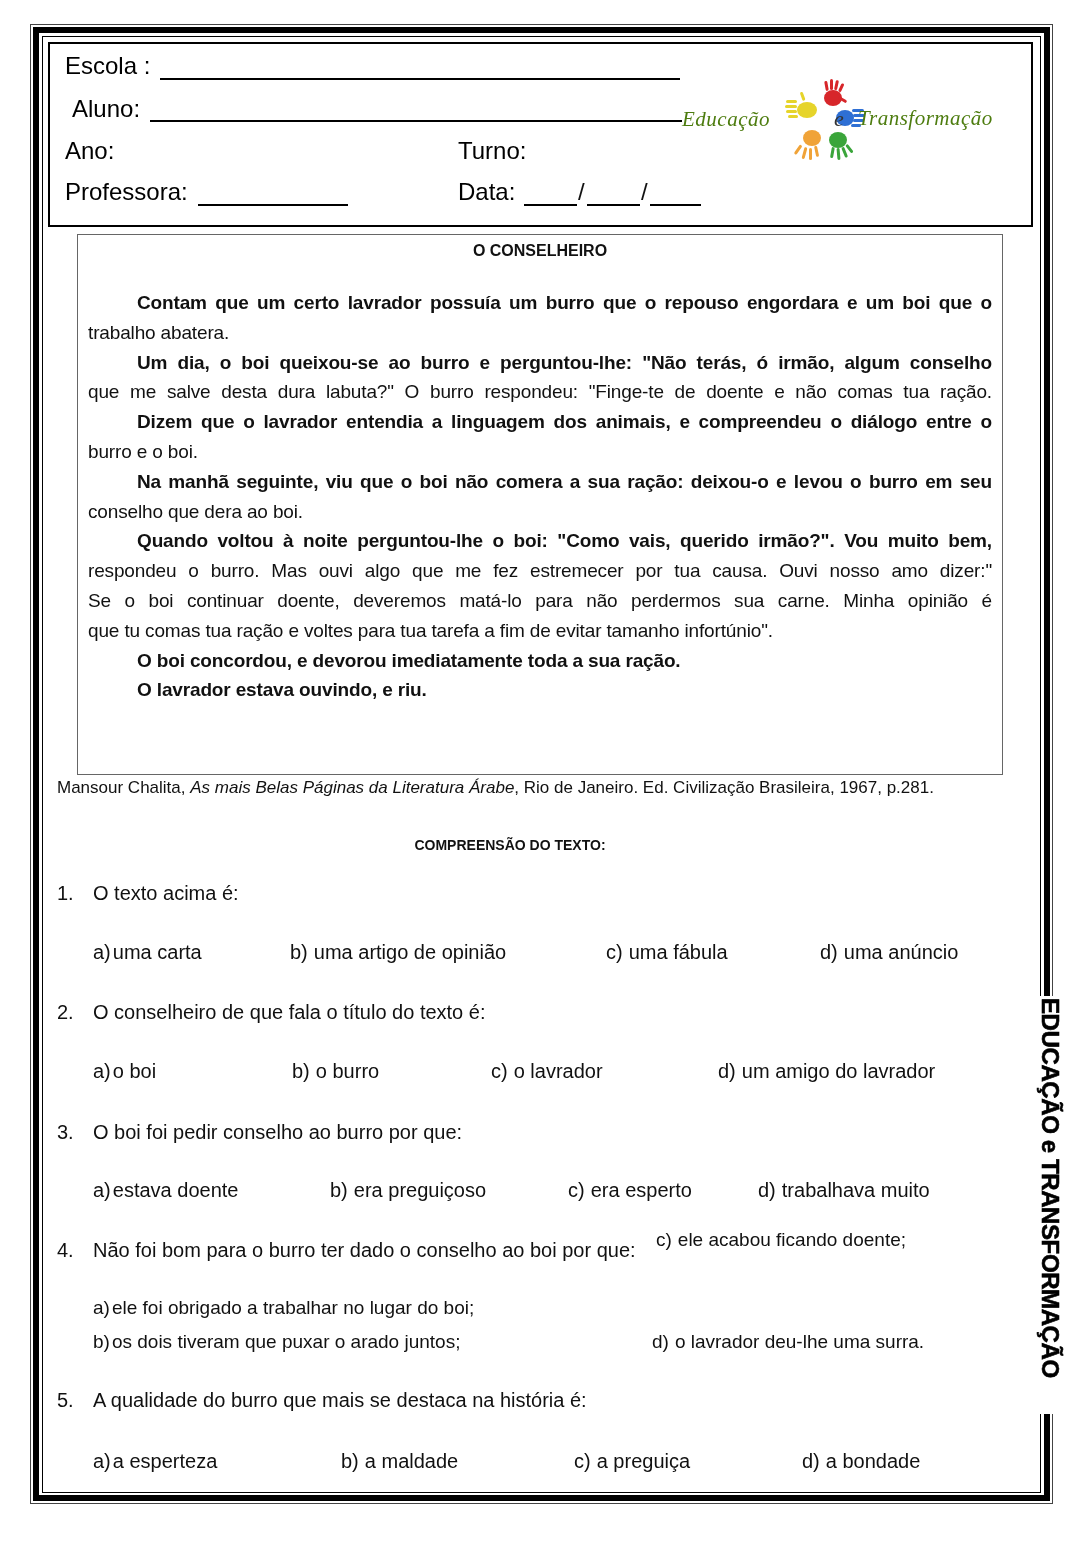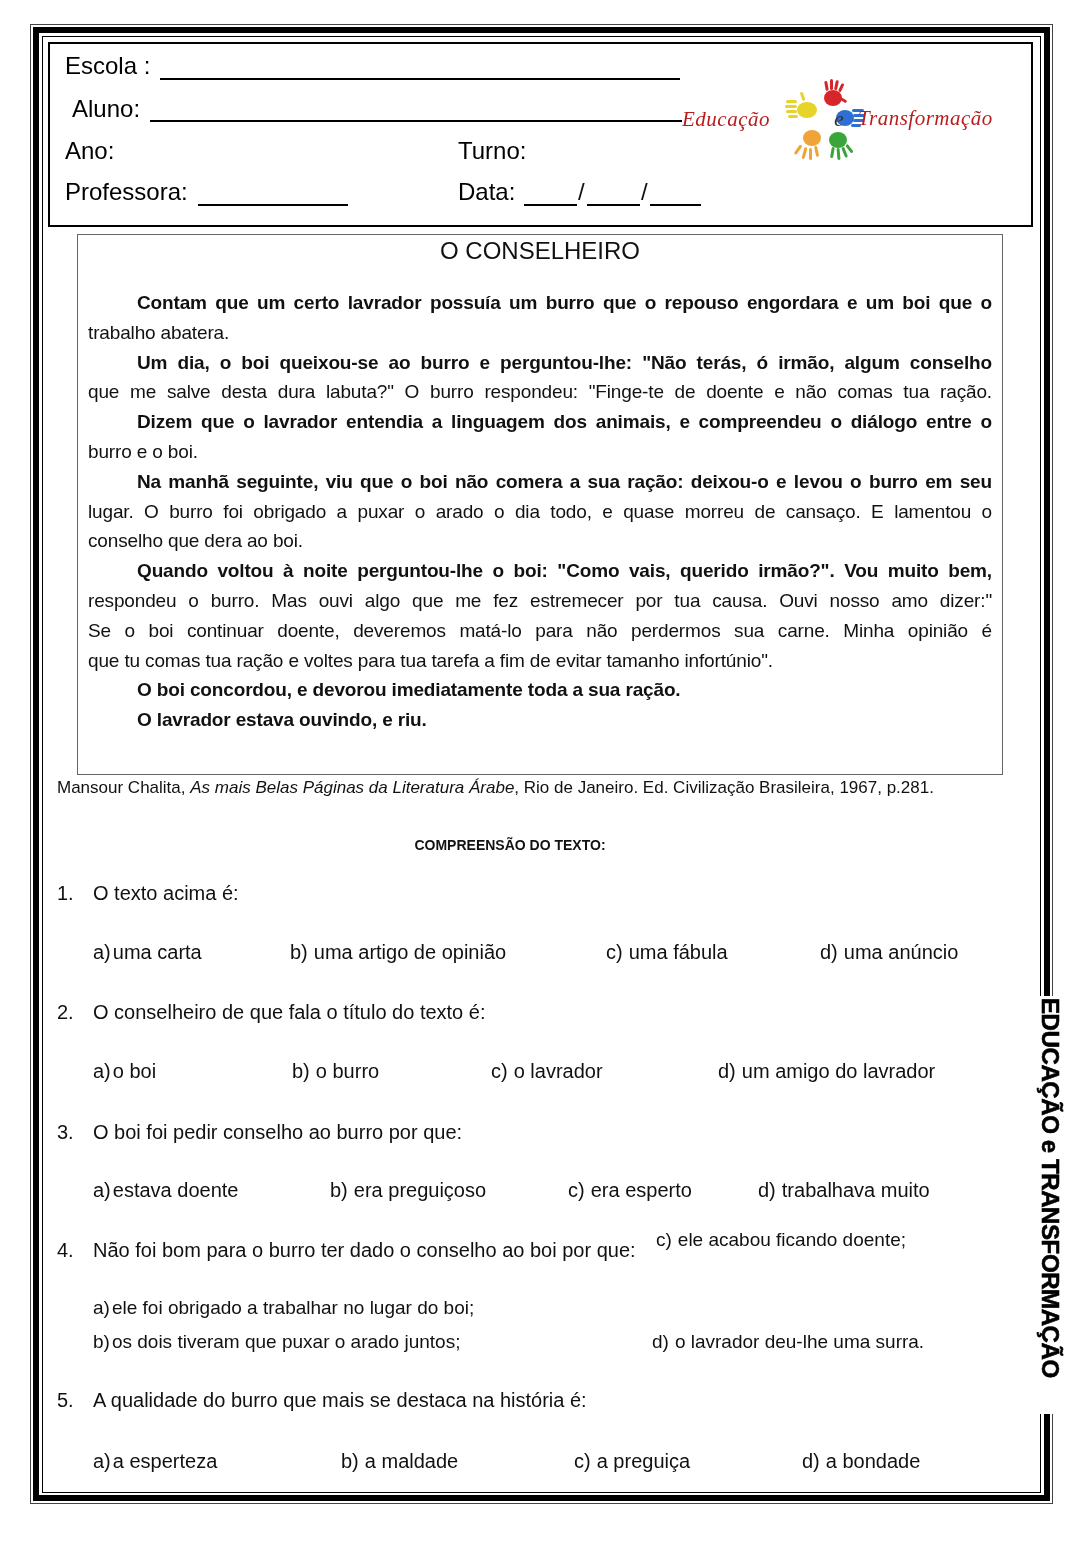--- a/index.html
+++ b/index.html
@@ -12,25 +12,25 @@
   .f2 { left:33px; top:27px; width:1005px; height:1462px; border:6px solid #000; }
   .f3 { left:42px; top:36px; width:997px; height:1455px; border:1px solid #000; }
 
   
   .hdr { left:48px; top:42px; width:981px; height:181px; border:2px solid #000; background:#fff; }
   .hlabel { font-size:24px; line-height:28px; white-space:nowrap; color:#000; }
   .uline { border-bottom:2px solid #000; height:20px; }
   .slash { font-size:24px; line-height:28px; }
 
   
-  .logo-txt { font-family:"Liberation Serif", serif; font-style:italic; font-size:21px; color:#b91c1c; letter-spacing:0.5px; }
+  .logo-txt { font-family:"Liberation Serif", serif; font-style:italic; font-size:21px; color:#4d7c0f; letter-spacing:0.5px; }
 
   
   .story { left:77px; top:234px; width:924px; height:539px; border:1px solid #666; }
-  .story-title { left:77px; top:237px; width:926px; text-align:center; font-weight:normal; font-size:24px; line-height:28px; }
+  .story-title { left:77px; top:237px; width:926px; text-align:center; font-weight:bold; font-size:16px; line-height:28px; }
   .lines { left:88px; top:288px; width:904px; }
   .ln { font-size:19px; line-height:29.8px; letter-spacing:-0.15px; white-space:nowrap;
         text-align:justify; text-align-last:justify; }
   .ln.last { text-align-last:left; }
   .ln.ind { padding-left:49px;font-weight:bold; }
 
   .citation { left:57px; top:776px; font-size:17px; line-height:24px; white-space:nowrap; }
   .citation i { font-style:italic; }
 
   .section-title { left:0; top:832px; width:1020px; text-align:center; font-weight:bold; font-size:14px; line-height:26px; }
@@ -134,21 +134,20 @@
   <div class="ln ind">Contam que um certo lavrador possuía um burro que o repouso engordara e um boi que o</div>
   <div class="ln last">trabalho abatera.</div>
 
   <div class="ln ind">Um dia, o boi queixou-se ao burro e perguntou-lhe: "Não terás, ó irmão, algum conselho</div>
   <div class="ln">que me salve desta dura labuta?" O burro respondeu: "Finge-te de doente e não comas tua ração.</div>
 
   <div class="ln ind">Dizem que o lavrador entendia a linguagem dos animais, e compreendeu o diálogo entre o</div>
   <div class="ln last">burro e o boi.</div>
 
   <div class="ln ind">Na manhã seguinte, viu que o boi não comera a sua ração: deixou-o e levou o burro em seu</div>
-  <div class="ln">lugar. O burro foi obrigado a puxar o arado o dia todo, e quase morreu de cansaço. E lamentou o</div>
   <div class="ln last">conselho que dera ao boi.</div>
 
   <div class="ln ind">Quando voltou à noite perguntou-lhe o boi: "Como vais, querido irmão?". Vou muito bem,</div>
   <div class="ln">respondeu o burro. Mas ouvi algo que me fez estremecer por tua causa. Ouvi nosso amo dizer:"</div>
   <div class="ln">Se o boi continuar doente, deveremos matá-lo para não perdermos sua carne. Minha opinião é</div>
   <div class="ln last">que tu comas tua ração e voltes para tua tarefa a fim de evitar tamanho infortúnio".</div>
 
   <div class="ln ind last">O boi concordou, e devorou imediatamente toda a sua ração.</div>
   <div class="ln ind last">O lavrador estava ouvindo, e riu.</div>
 </div>

